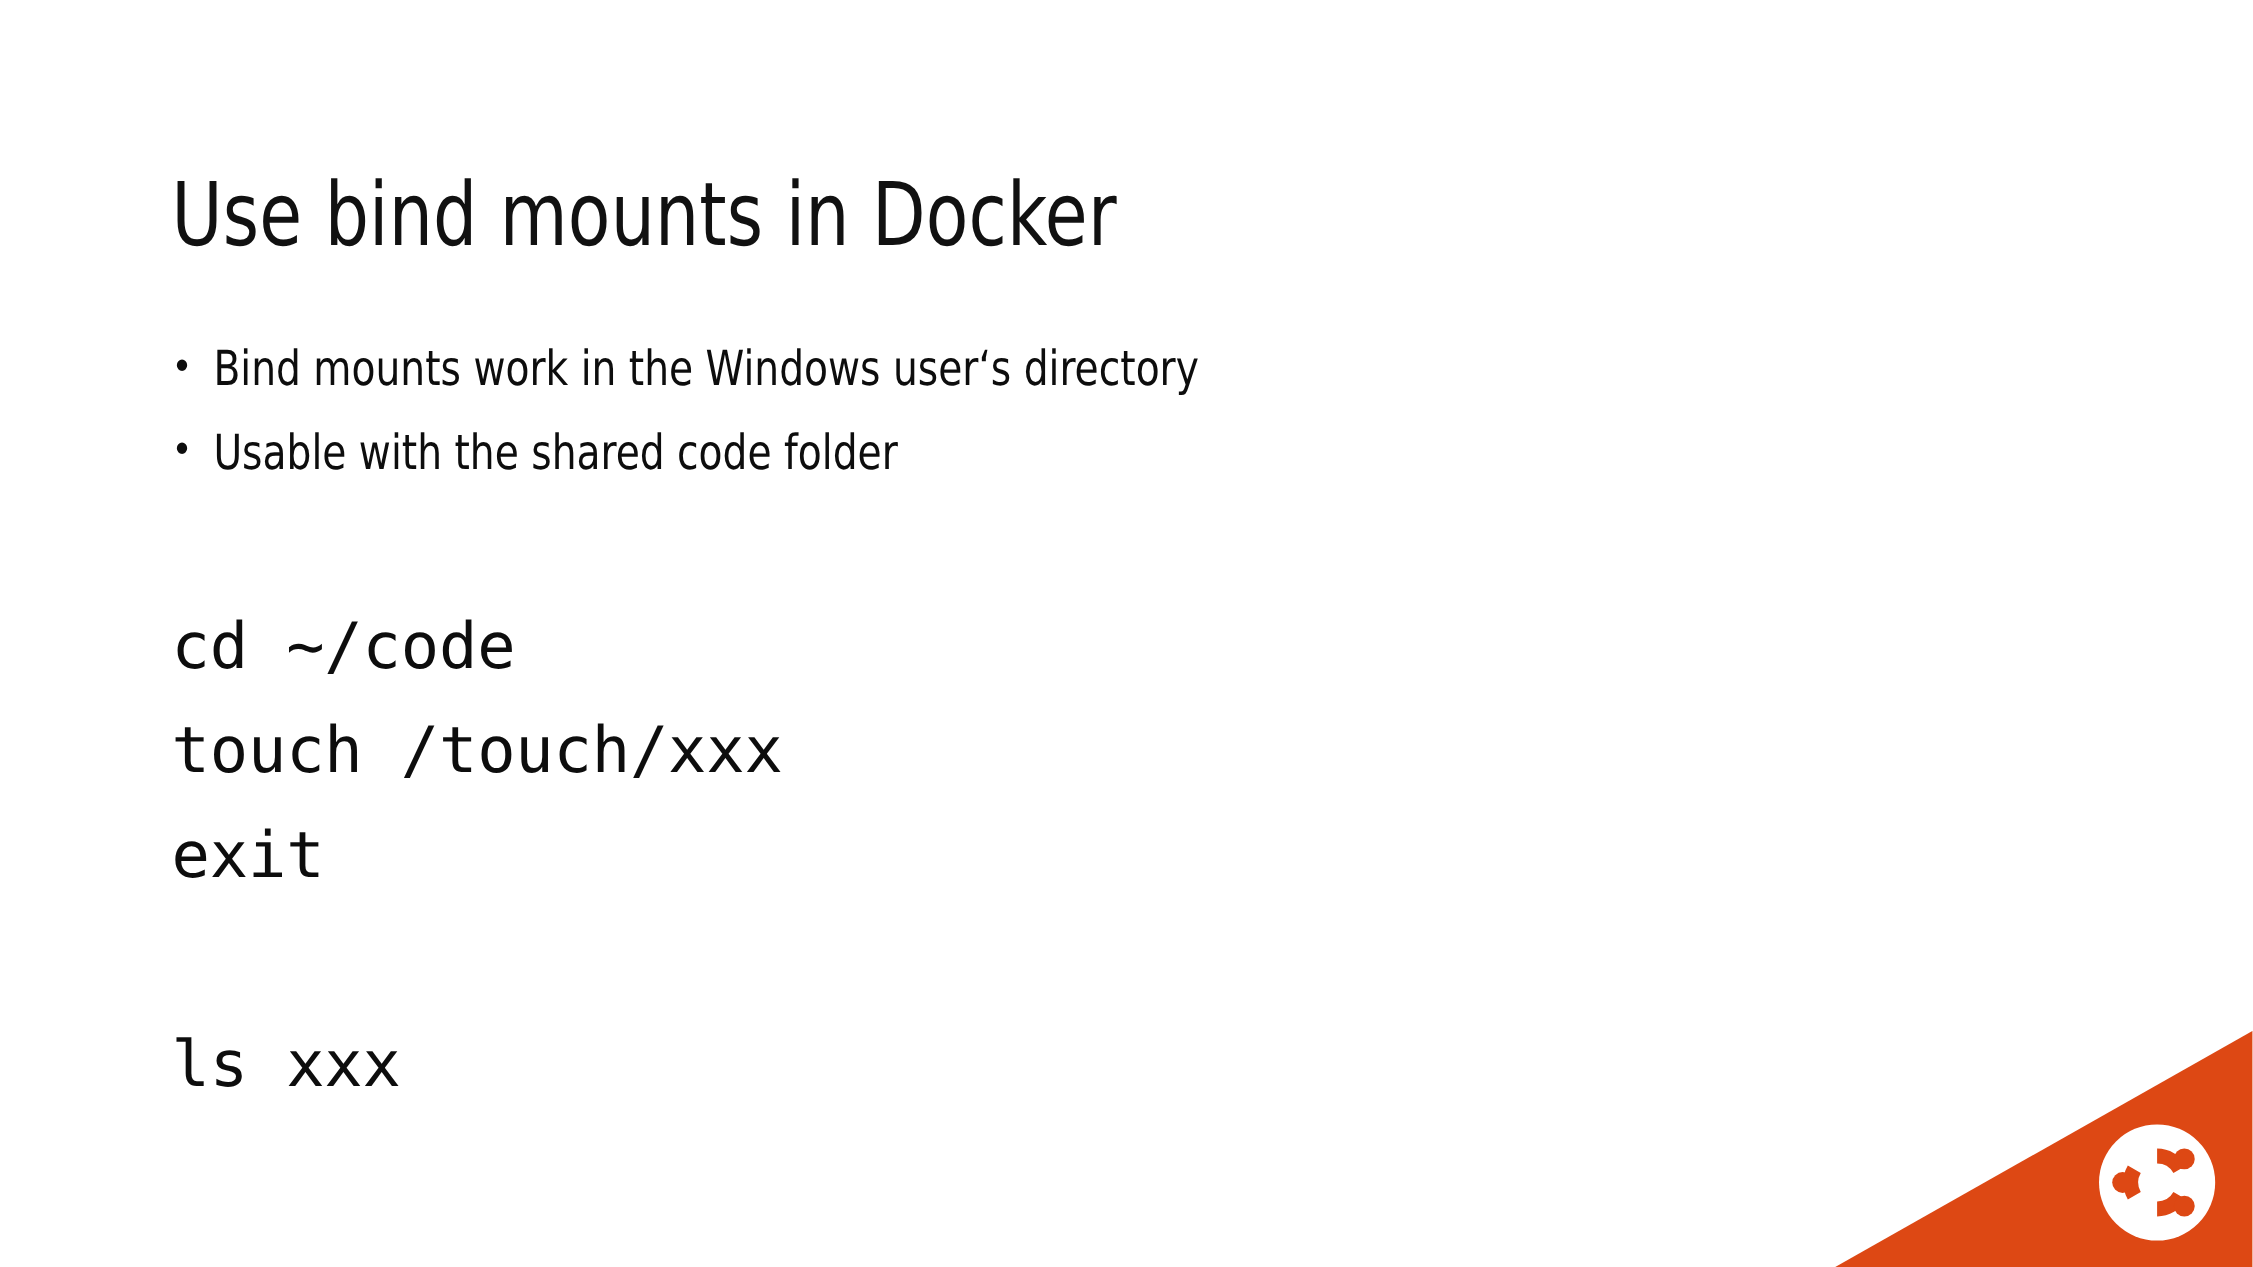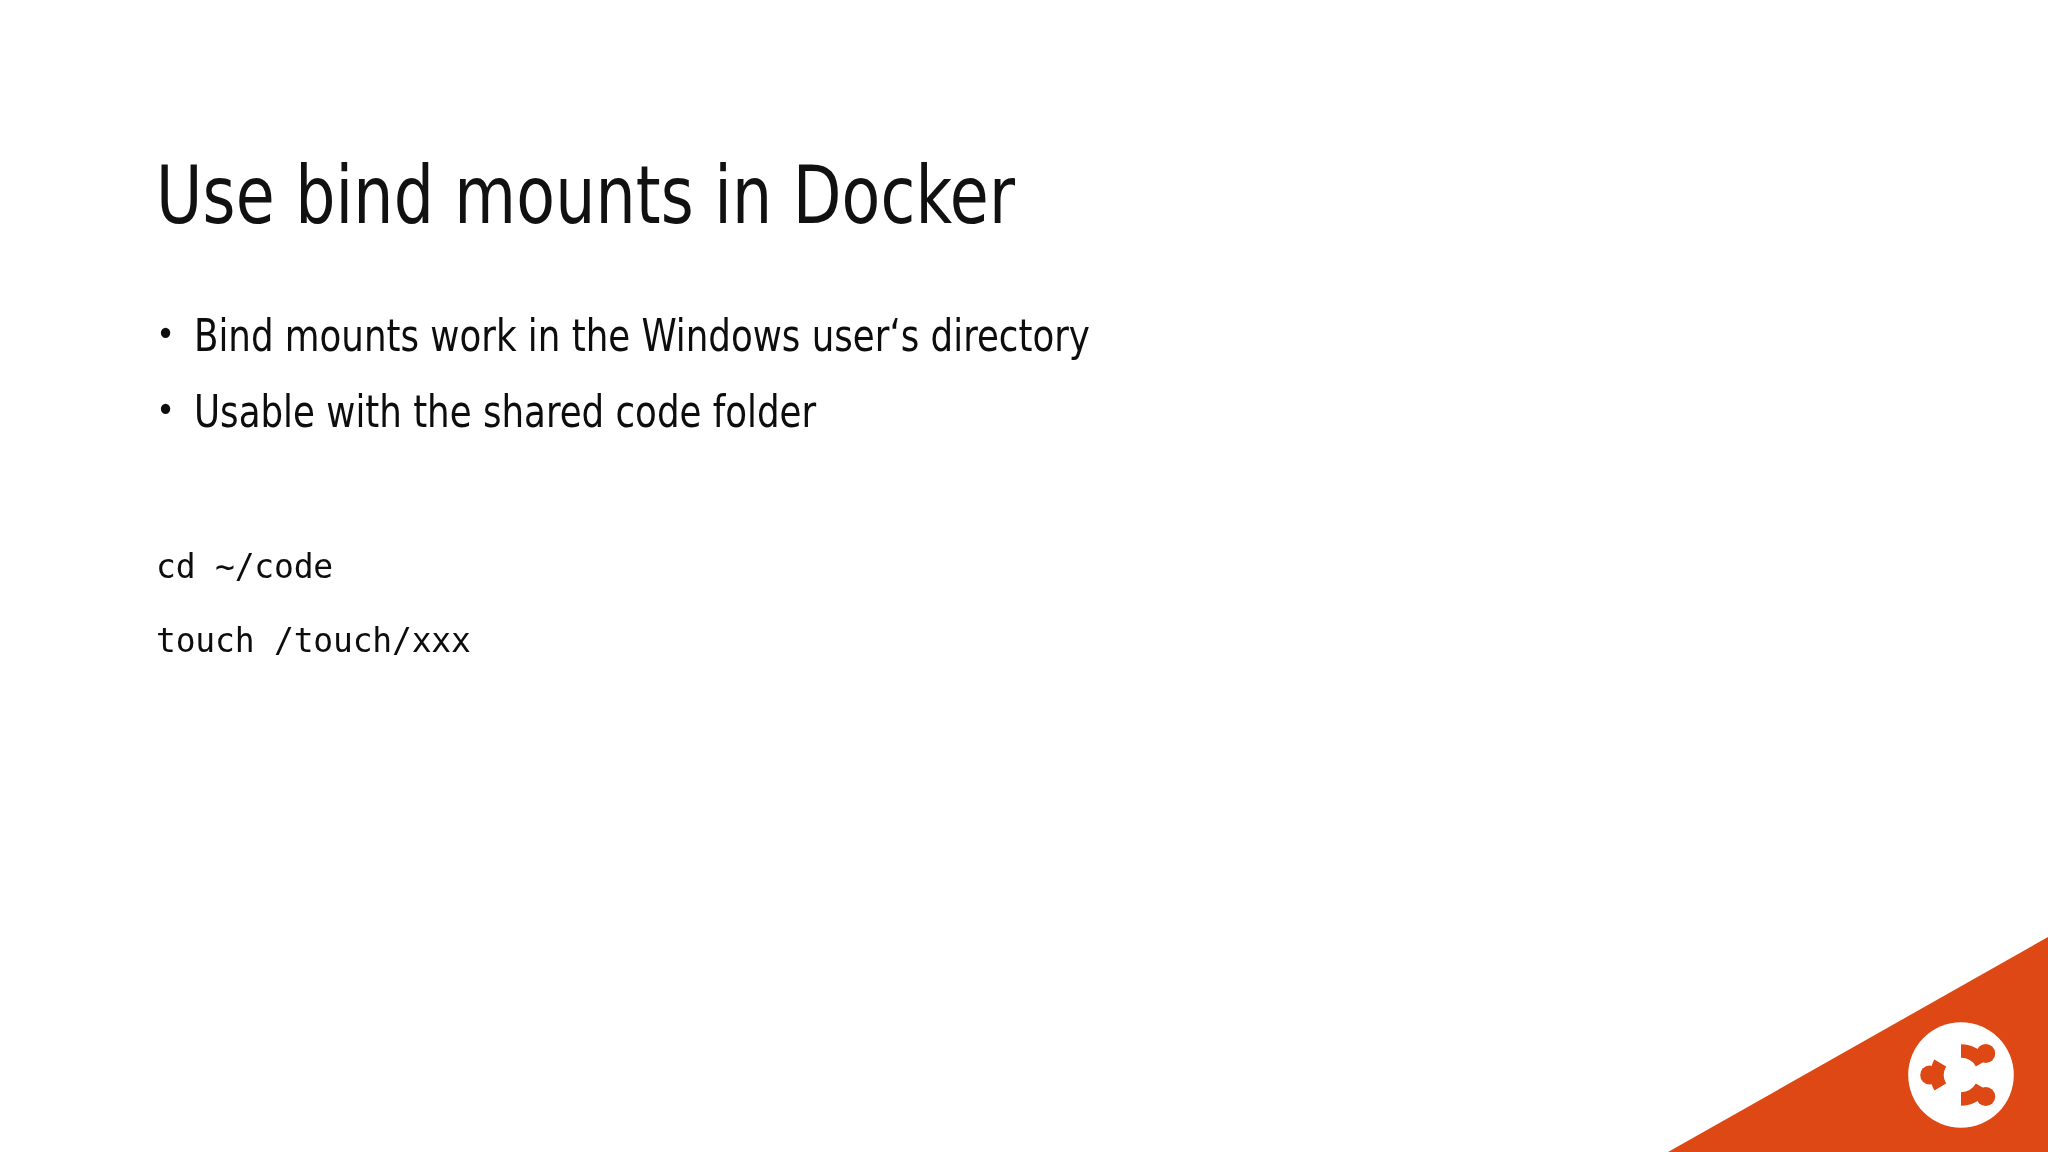--- a/index.html
+++ b/index.html
@@ -70,21 +70,21 @@
 
   
   #code-block {
     position: absolute;
     left: 156px;
     top: 540px;
     width: 1500px;
   }
   .code-line {
     font-family: "DejaVu Sans Mono", "Liberation Mono", monospace;
-    font-size: 33px;
+    font-size: 58px;
     font-weight: 400;
     line-height: 1.64;
     color: #0d0d0d;
     white-space: pre;
     letter-spacing: -0.2px;
     min-height: 74px;
   }
   .code-line.blank {
     color: transparent;
   }
@@ -126,21 +126,23 @@
     </li>
     <li class="bullet-item">
       <span class="bullet-marker">•</span>
       <span class="bullet-text">Usable with the shared code folder</span>
     </li>
   </ul>
 
   <div id="code-block">
     <div class="code-line">cd ~/code</div>
     <div class="code-line">touch /touch/xxx</div>
+    <div class="code-line">exit</div>
     <div class="code-line blank"> </div>
+    <div class="code-line">ls xxx</div>
   </div>
 
   <div id="corner-decoration">
     <svg id="corner-triangle" viewBox="0 0 380 215" preserveAspectRatio="none">
       <polygon points="380,0 380,215 0,215" fill="#DD4814"></polygon>
     </svg>
 
     <svg id="ubuntu-logo" viewBox="0 0 100 100">
       <circle cx="50" cy="50" r="48" fill="#FFFFFF"></circle>
       <g fill="#DD4814">

